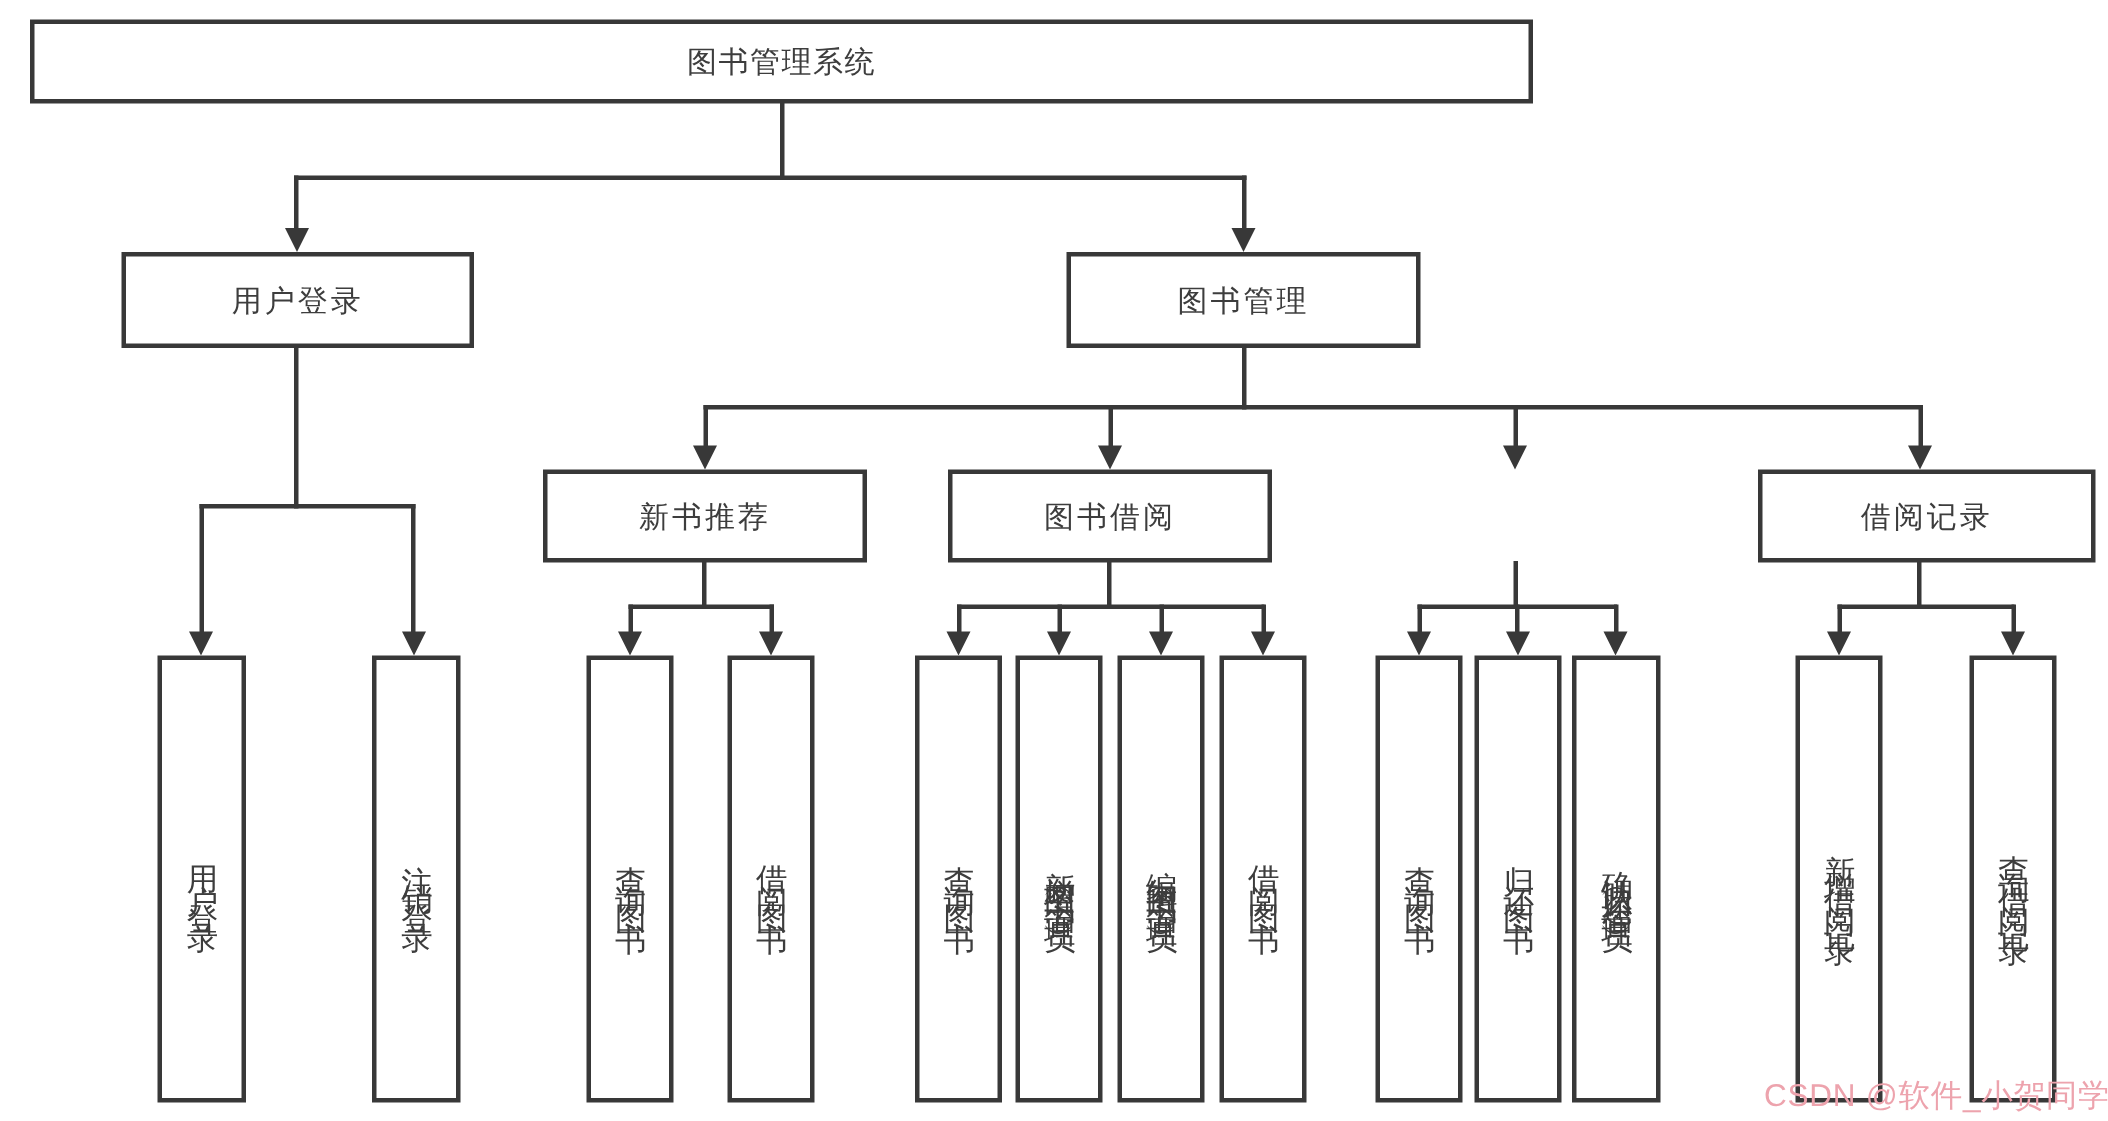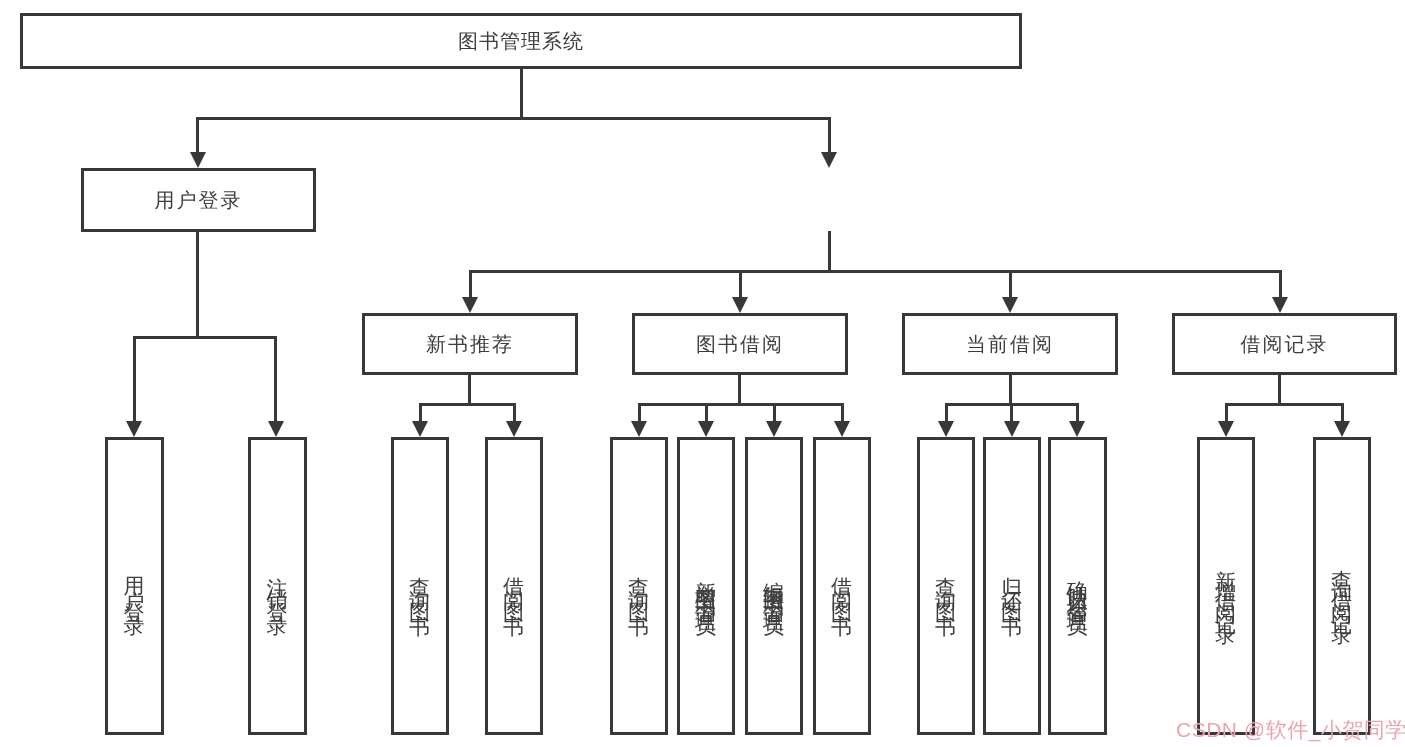--- a/index.html
+++ b/index.html
@@ -76,20 +76,23 @@
 
   <div class="vline" style="left:520px; top:68px; height:52px;"></div>
   <div class="hline" style="left:196px; top:117px; width:635px;"></div>
   <div class="vline" style="left:196px; top:117px; height:38px;"></div>
   <div class="arrow" style="left:190px; top:152px;"></div>
   <div class="vline" style="left:828px; top:117px; height:38px;"></div>
   <div class="arrow" style="left:821px; top:152px;"></div>
 
   <div class="box" style="left:81px; top:168px; width:235px; height:64px;">
     <span class="lbl">用户登录</span>
+  </div>
+  <div class="box" style="left:711px; top:168px; width:236px; height:64px;">
+    <span class="lbl">图书管理</span>
   </div>
 
   <div class="vline" style="left:196px; top:231px; height:108px;"></div>
   <div class="hline" style="left:133px; top:336px; width:144px;"></div>
   <div class="vline" style="left:133px; top:336px; height:88px;"></div>
   <div class="arrow" style="left:126px; top:421px;"></div>
   <div class="vline" style="left:274px; top:336px; height:88px;"></div>
   <div class="arrow" style="left:268px; top:421px;"></div>
 
   <div class="vline" style="left:828px; top:231px; height:42px;"></div>
@@ -102,23 +105,20 @@
   <div class="arrow" style="left:1002px; top:297px;"></div>
   <div class="vline" style="left:1279px; top:270px; height:30px;"></div>
   <div class="arrow" style="left:1272px; top:297px;"></div>
 
   <div class="box" style="left:632px; top:313px; width:216px; height:62px;">
     <span class="lbl">图书借阅</span>
   </div>
   <div class="box" style="left:362px; top:313px; width:216px; height:62px;">
     <span class="lbl">新书推荐</span>
   </div>
-  <div class="box" style="left:902px; top:313px; width:216px; height:62px;">
-    <span class="lbl">当前借阅</span>
-  </div>
   <div class="box" style="left:1172px; top:313px; width:225px; height:62px;">
     <span class="lbl">借阅记录</span>
   </div>
 
   <div class="vline" style="left:468px; top:374px; height:31px;"></div>
   <div class="hline" style="left:419px; top:403px; width:97px;"></div>
   <div class="vline" style="left:419px; top:403px; height:21px;"></div>
   <div class="arrow" style="left:412px; top:421px;"></div>
   <div class="vline" style="left:513px; top:403px; height:21px;"></div>
   <div class="arrow" style="left:506px; top:421px;"></div>

